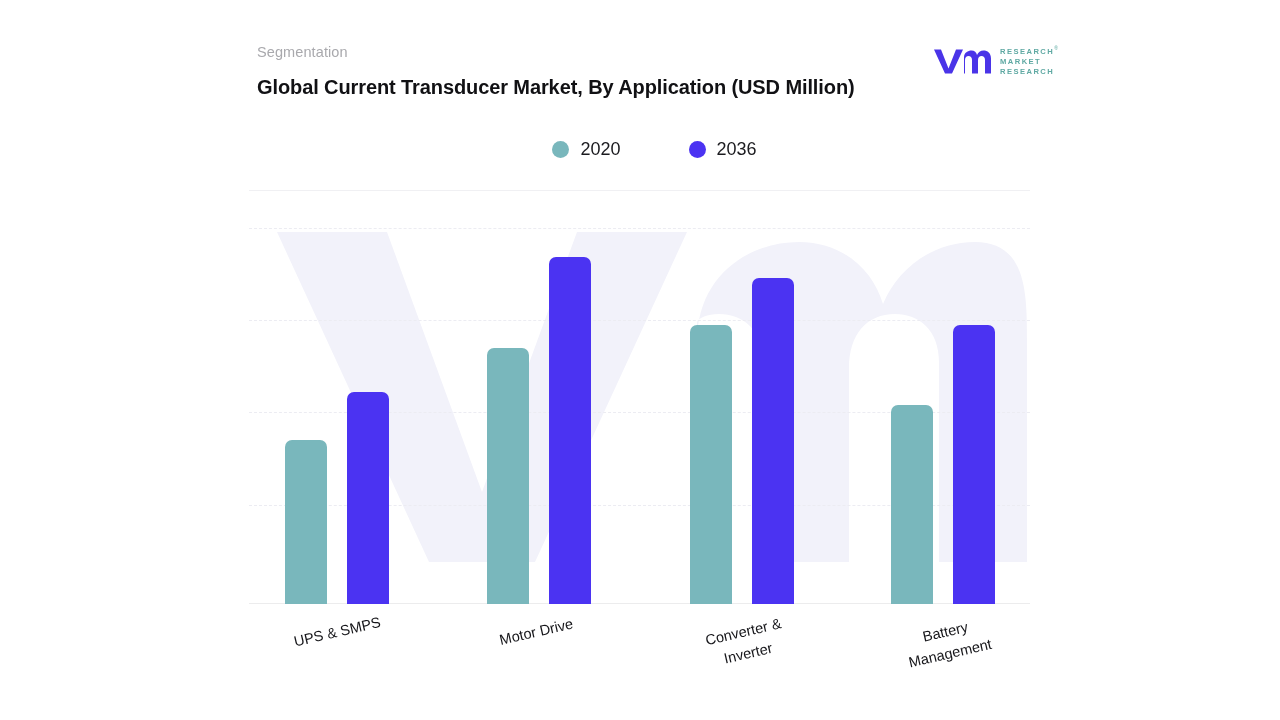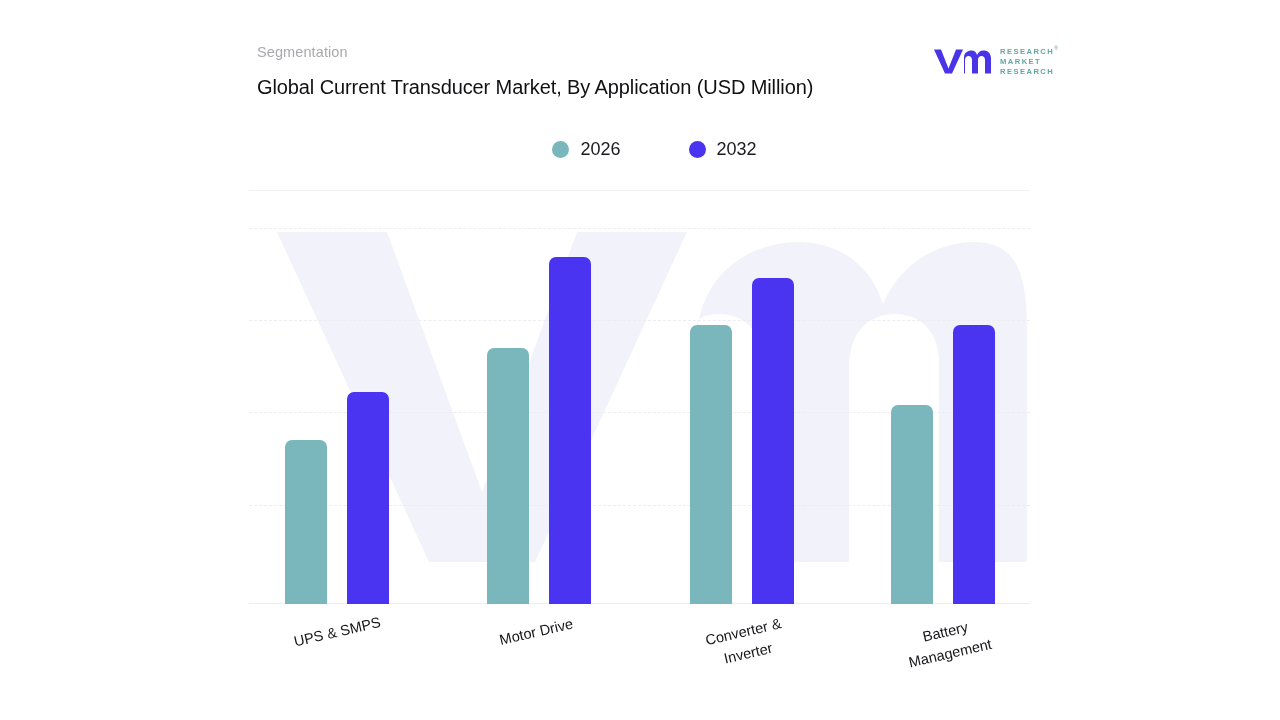--- a/index.html
+++ b/index.html
@@ -35,21 +35,21 @@
   .kicker {
     font-size: 14.5px;
     color: #a9a9ad;
     letter-spacing: 0.1px;
     line-height: 1.2;
     font-weight: 400;
   }
   .title {
     margin-top: 12px;
     font-size: 20px;
-    font-weight: normal;
+    font-weight: bold;
     color: #111114;
     line-height: 1.45;
     letter-spacing: -0.1px;
     max-width: 645px;
   }
 
   
   .logo {
     position: absolute;
     left: 933px;
@@ -220,25 +220,25 @@
     <div class="logo-words">
       <div class="logo-line"><span>RESEARCH</span><span class="reg">®</span></div>
       <div class="logo-line">MARKET</div>
       <div class="logo-line">RESEARCH</div>
     </div>
   </div>
 
   <div class="legend">
     <div class="legend-item">
       <span class="legend-dot" style="background:#79b7bc"></span>
-      <span class="legend-label">2026</span>
+      <span class="legend-label">2020</span>
     </div>
     <div class="legend-item">
       <span class="legend-dot" style="background:#4b33f2"></span>
-      <span class="legend-label">2032</span>
+      <span class="legend-label">2036</span>
     </div>
   </div>
 
   <div class="divider"></div>
 
   <div class="plot">
 
     <div class="watermark">
       <svg width="760" height="390" viewBox="0 0 760 390">
         <g fill="#f2f2fa">

